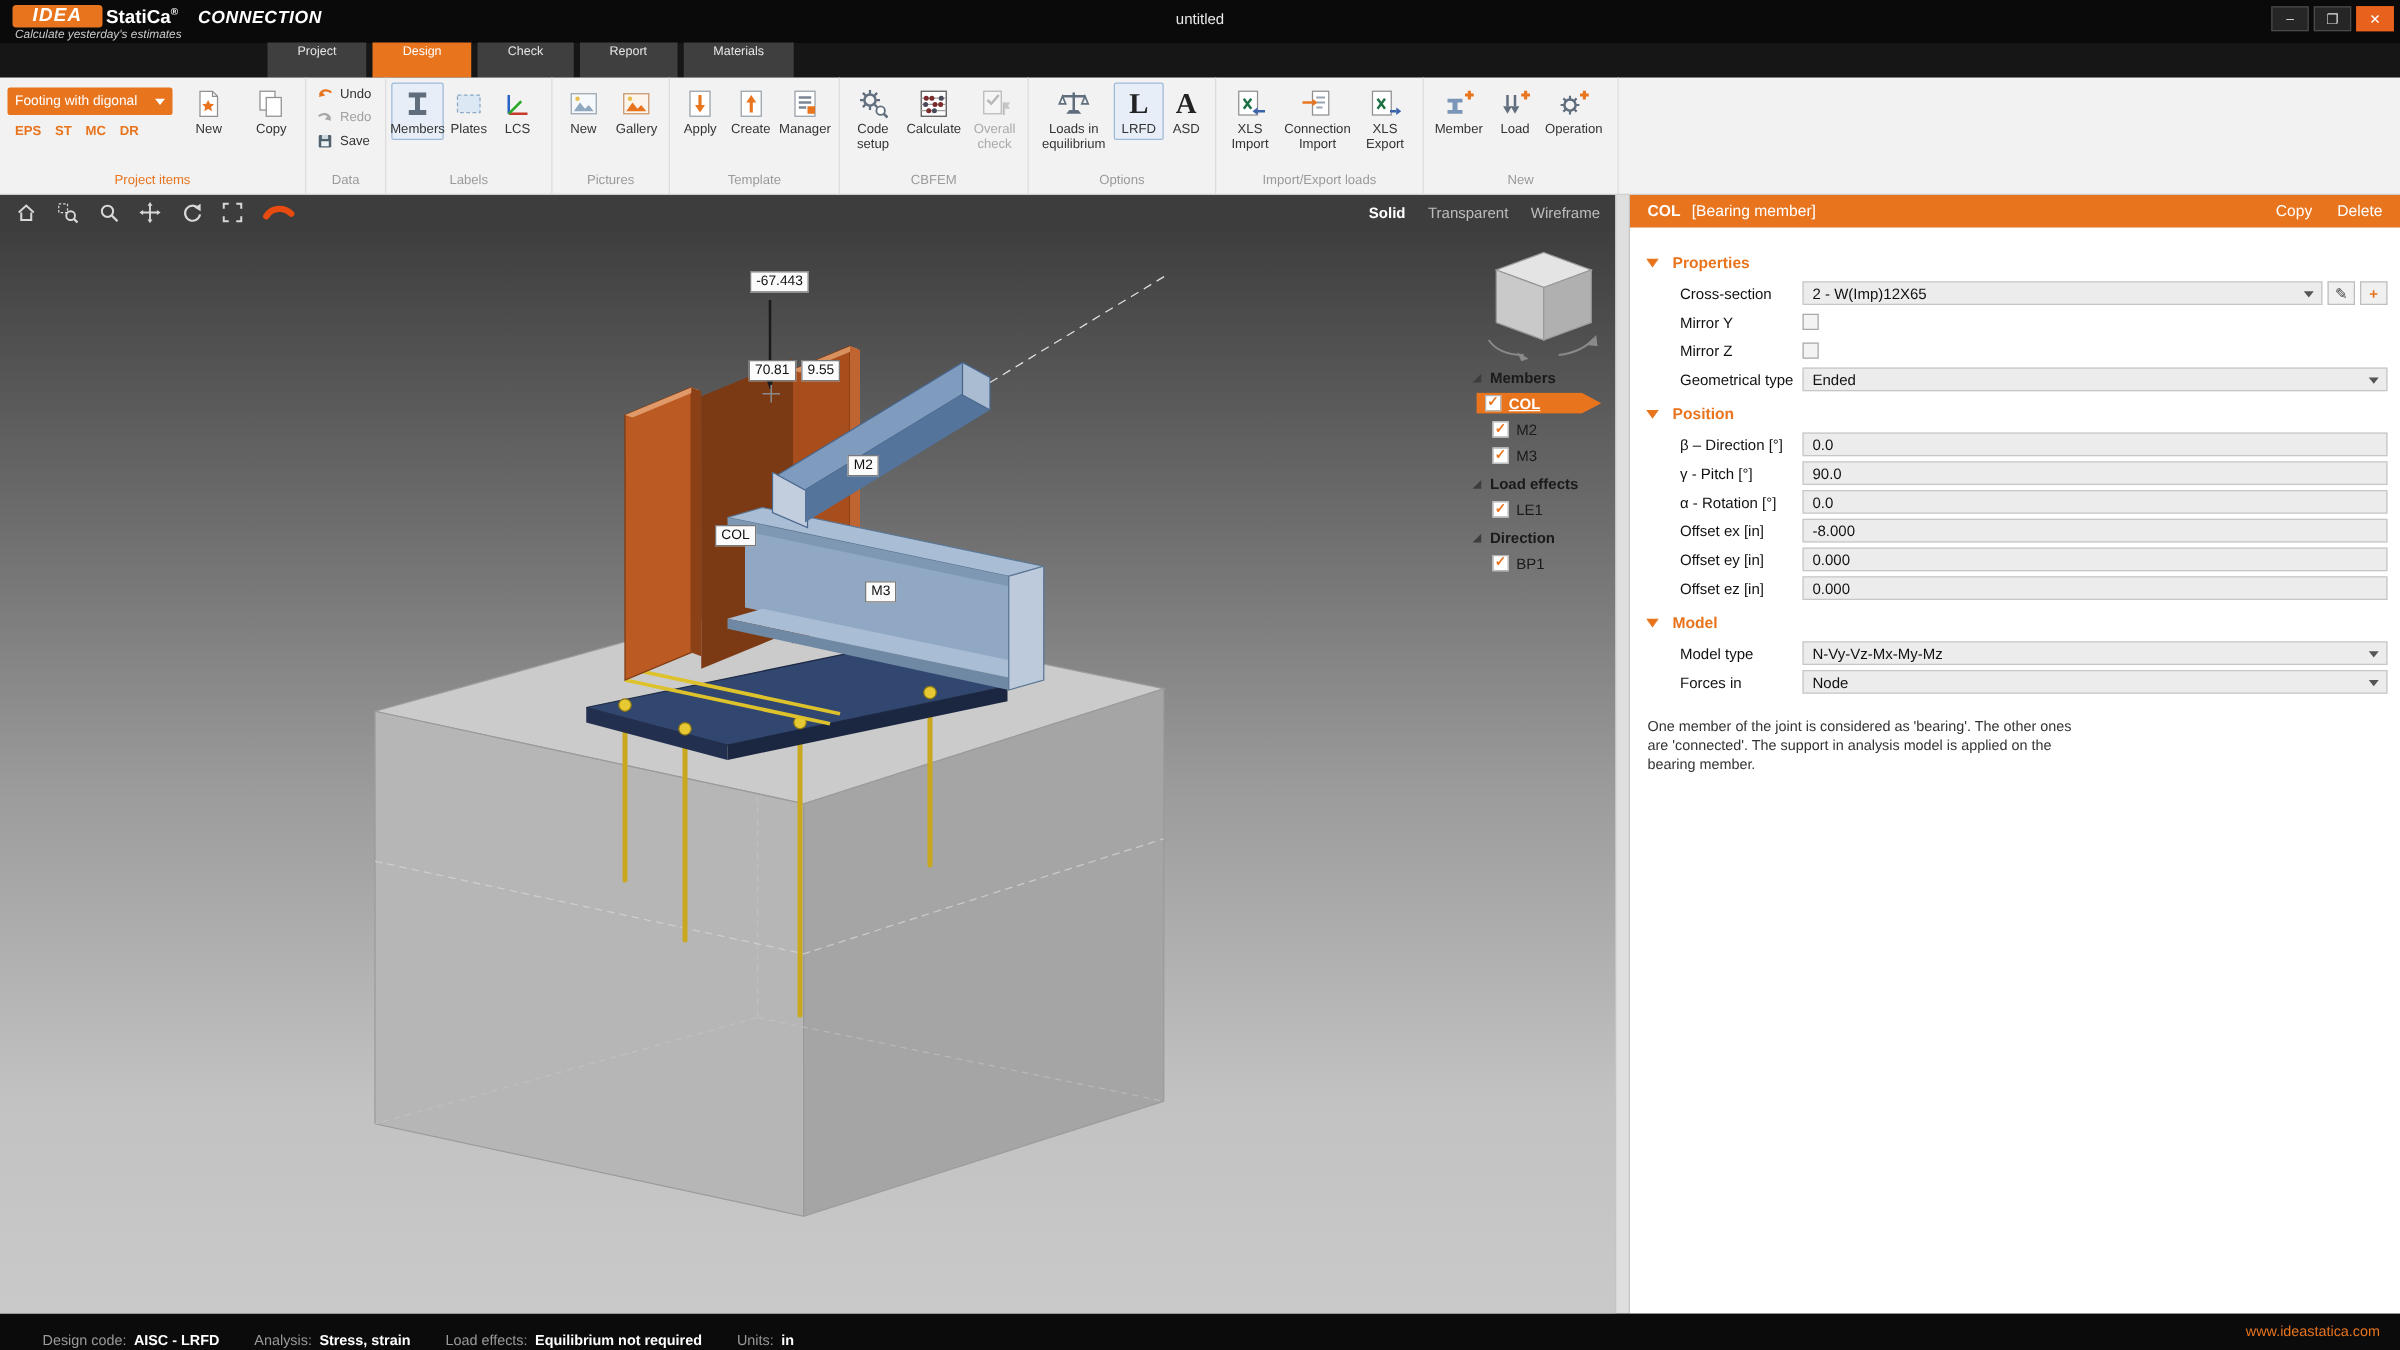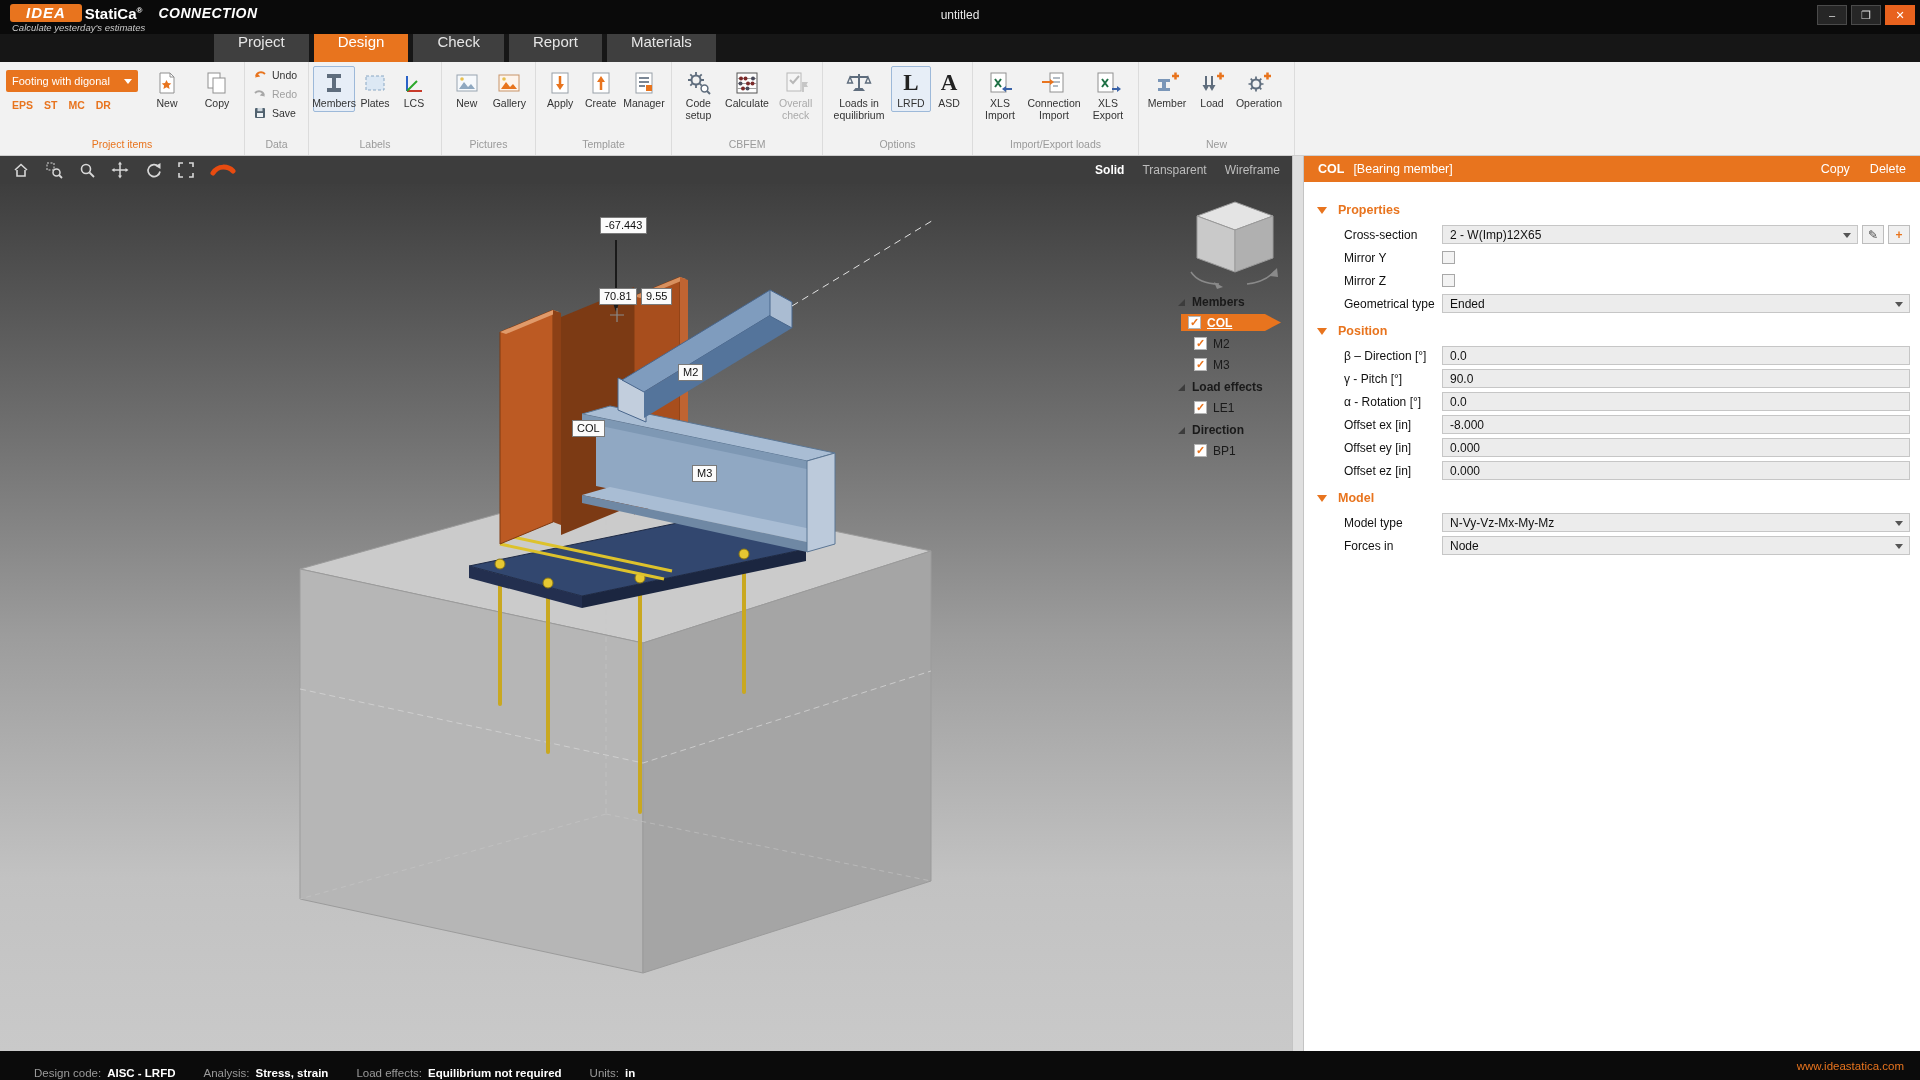--- a/index.html
+++ b/index.html
@@ -18,21 +18,21 @@
   .tagline { position:absolute; left:12px; top:22px; font-size:9.5px; font-style:italic; color:#c9c9c9; }
   .doc-title { position:absolute; left:0; right:0; top:8px; text-align:center; font-size:12px; color:#e9e9e9; }
   .win-btns { position:absolute; right:5px; top:5px; display:flex; gap:4px; }
   .win-btn { width:30px; height:20px; background:#262626; border:1px solid #4a4a4a; color:#ddd;
     font-size:11px; display:flex; align-items:center; justify-content:center; cursor:default; }
   .win-btn.close { background:#E8621E; border-color:#E8621E; color:#fff; }
 
   
   .tabsrow { height:28px; background:#161616; display:flex; align-items:flex-end; padding-left:214px; gap:5px; flex:none; }
   .tab { height:42px; padding:0 24px; display:flex; align-items:center; background:#3f3f3f; color:#e6e6e6;
-    font-size:15px; border-radius:3px 3px 0 0; }
+    font-size:10px; border-radius:3px 3px 0 0; }
   .tab.active { background:#E8741E; color:#fff; }
 
   
   .ribbon { height:94px; background:#f2f2f2; border-bottom:1px solid #cfcfcf; display:flex; flex:none; }
   .rgroup { height:100%; border-right:1px solid #dcdcdc; display:flex; flex-direction:column; flex:none; }
   .rgroup-content { flex:1; display:flex; align-items:flex-start; padding:4px 4px 0; }
   .rgroup-label { height:17px; text-align:center; font-size:10.5px; color:#9a9a9a; }
   .rgroup-label.orange { color:#E8741E; }
   .rbtn { display:flex; flex-direction:column; align-items:center; width:48px; padding:3px 1px 1px;
     font-size:10.5px; color:#333; text-align:center; line-height:1.12; border:1px solid transparent; }
@@ -687,20 +687,21 @@
         <div class="prow">
           <span class="plabel">Forces in</span>
           <span class="pctrl">
             <span class="field combo">
                 <span>Node</span>
                 <i class="dd"></i>
               </span>
           </span>
         </div>
 
+        <div class="info">One member of the joint is considered as 'bearing'. The other ones are 'connected'. The support in analysis model is applied on the bearing member.</div>
       </div>
     </div>
   </div>
 
   <div class="statusbar">
     <span class="sb-pair">
       <span>Design code:</span>
       <span class="sb-val">AISC - LRFD</span>
     </span>
     <span class="sb-pair">

